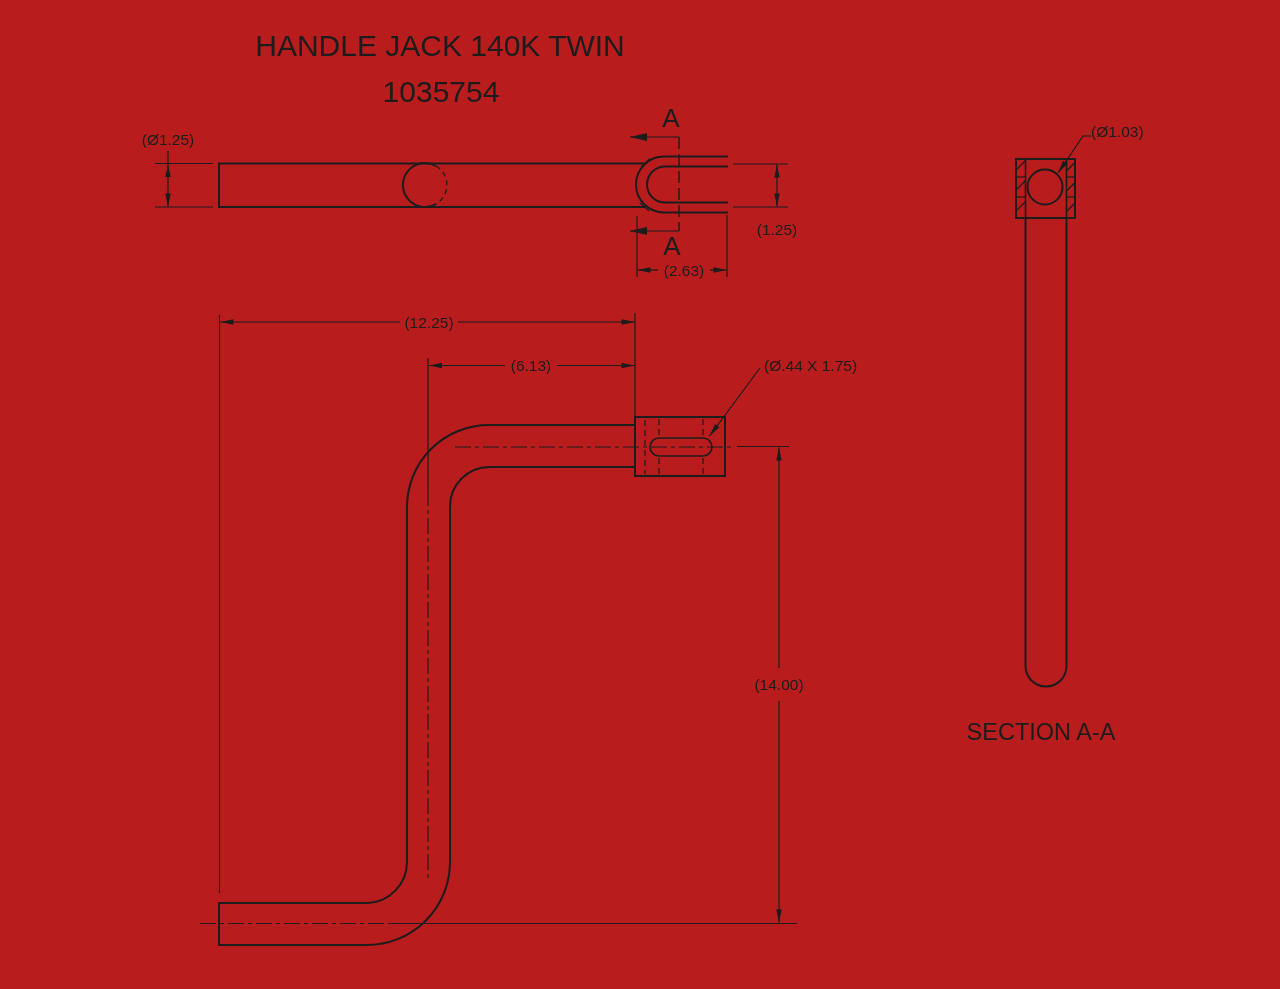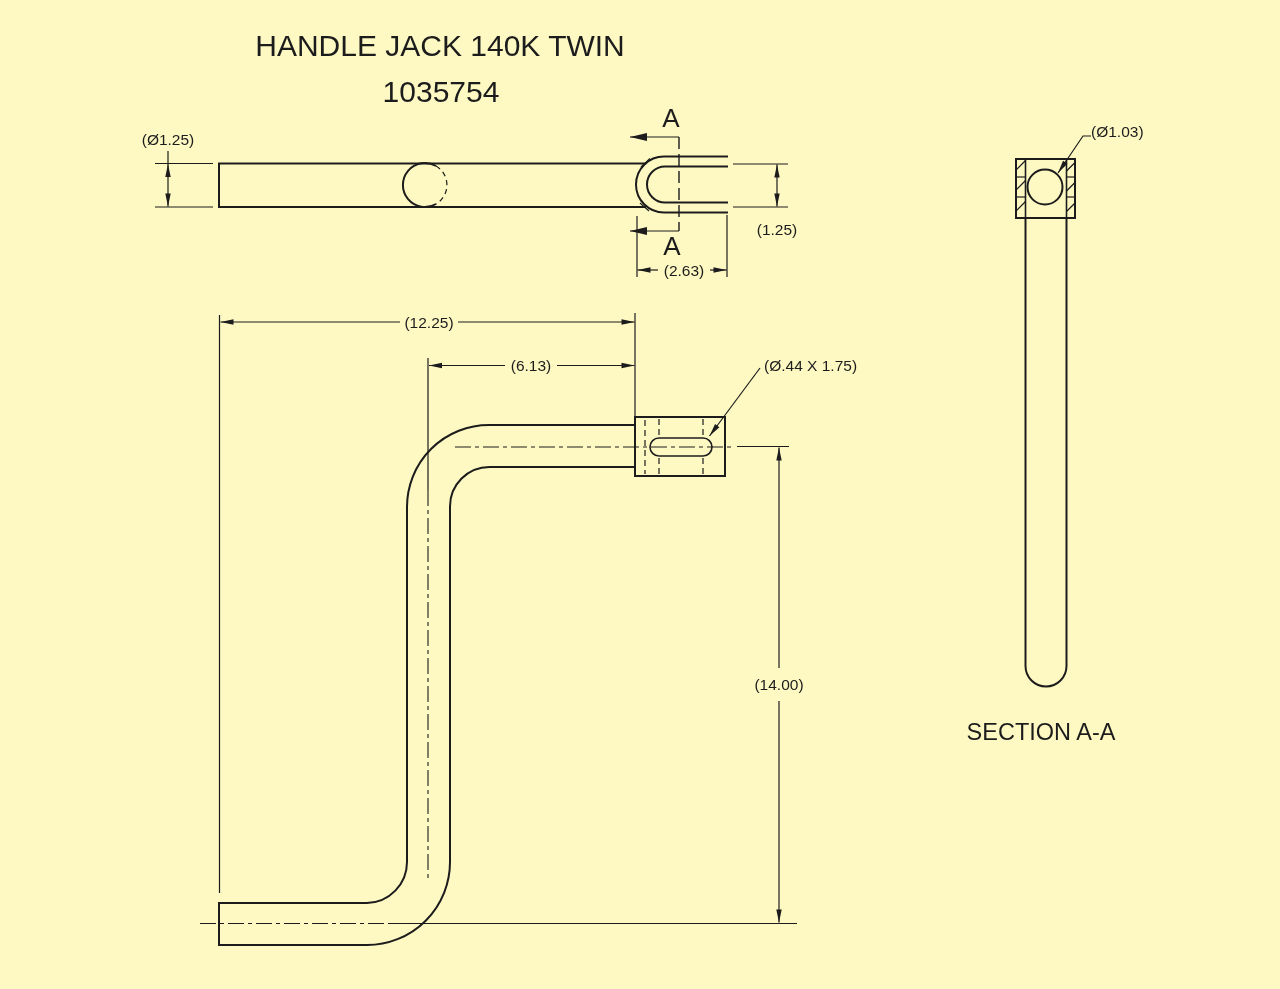--- a/index.html
+++ b/index.html
@@ -1,16 +1,16 @@
 <!DOCTYPE html>
 <html><head>
 <meta charset="utf-8">
 <style>
   html,body{margin:0;padding:0;background:#ffffff;}
-  .stage{position:relative;width:1280px;height:989px;background:#fef9c3;overflow:hidden;}
+  .stage{position:relative;width:1280px;height:989px;background:#b91c1c;overflow:hidden;}
   svg{display:block;}
   text{fill:#1c1c1c;font-family:"Liberation Sans", sans-serif;}
   .t-title{font-size:30px;}
   .t-dim{font-size:15.5px;}
   .t-sec{font-size:23.5px;}
   .t-mark{font-size:26px;}
   .outline{stroke:#1c1c1c;stroke-width:2;fill:none;}
   .outline15{stroke:#1c1c1c;stroke-width:1.6;fill:none;}
   .thin{stroke:#1c1c1c;stroke-width:1.2;fill:none;}
   .hidden-l{stroke:#1c1c1c;stroke-width:1.2;fill:none;stroke-dasharray:6 4;}

